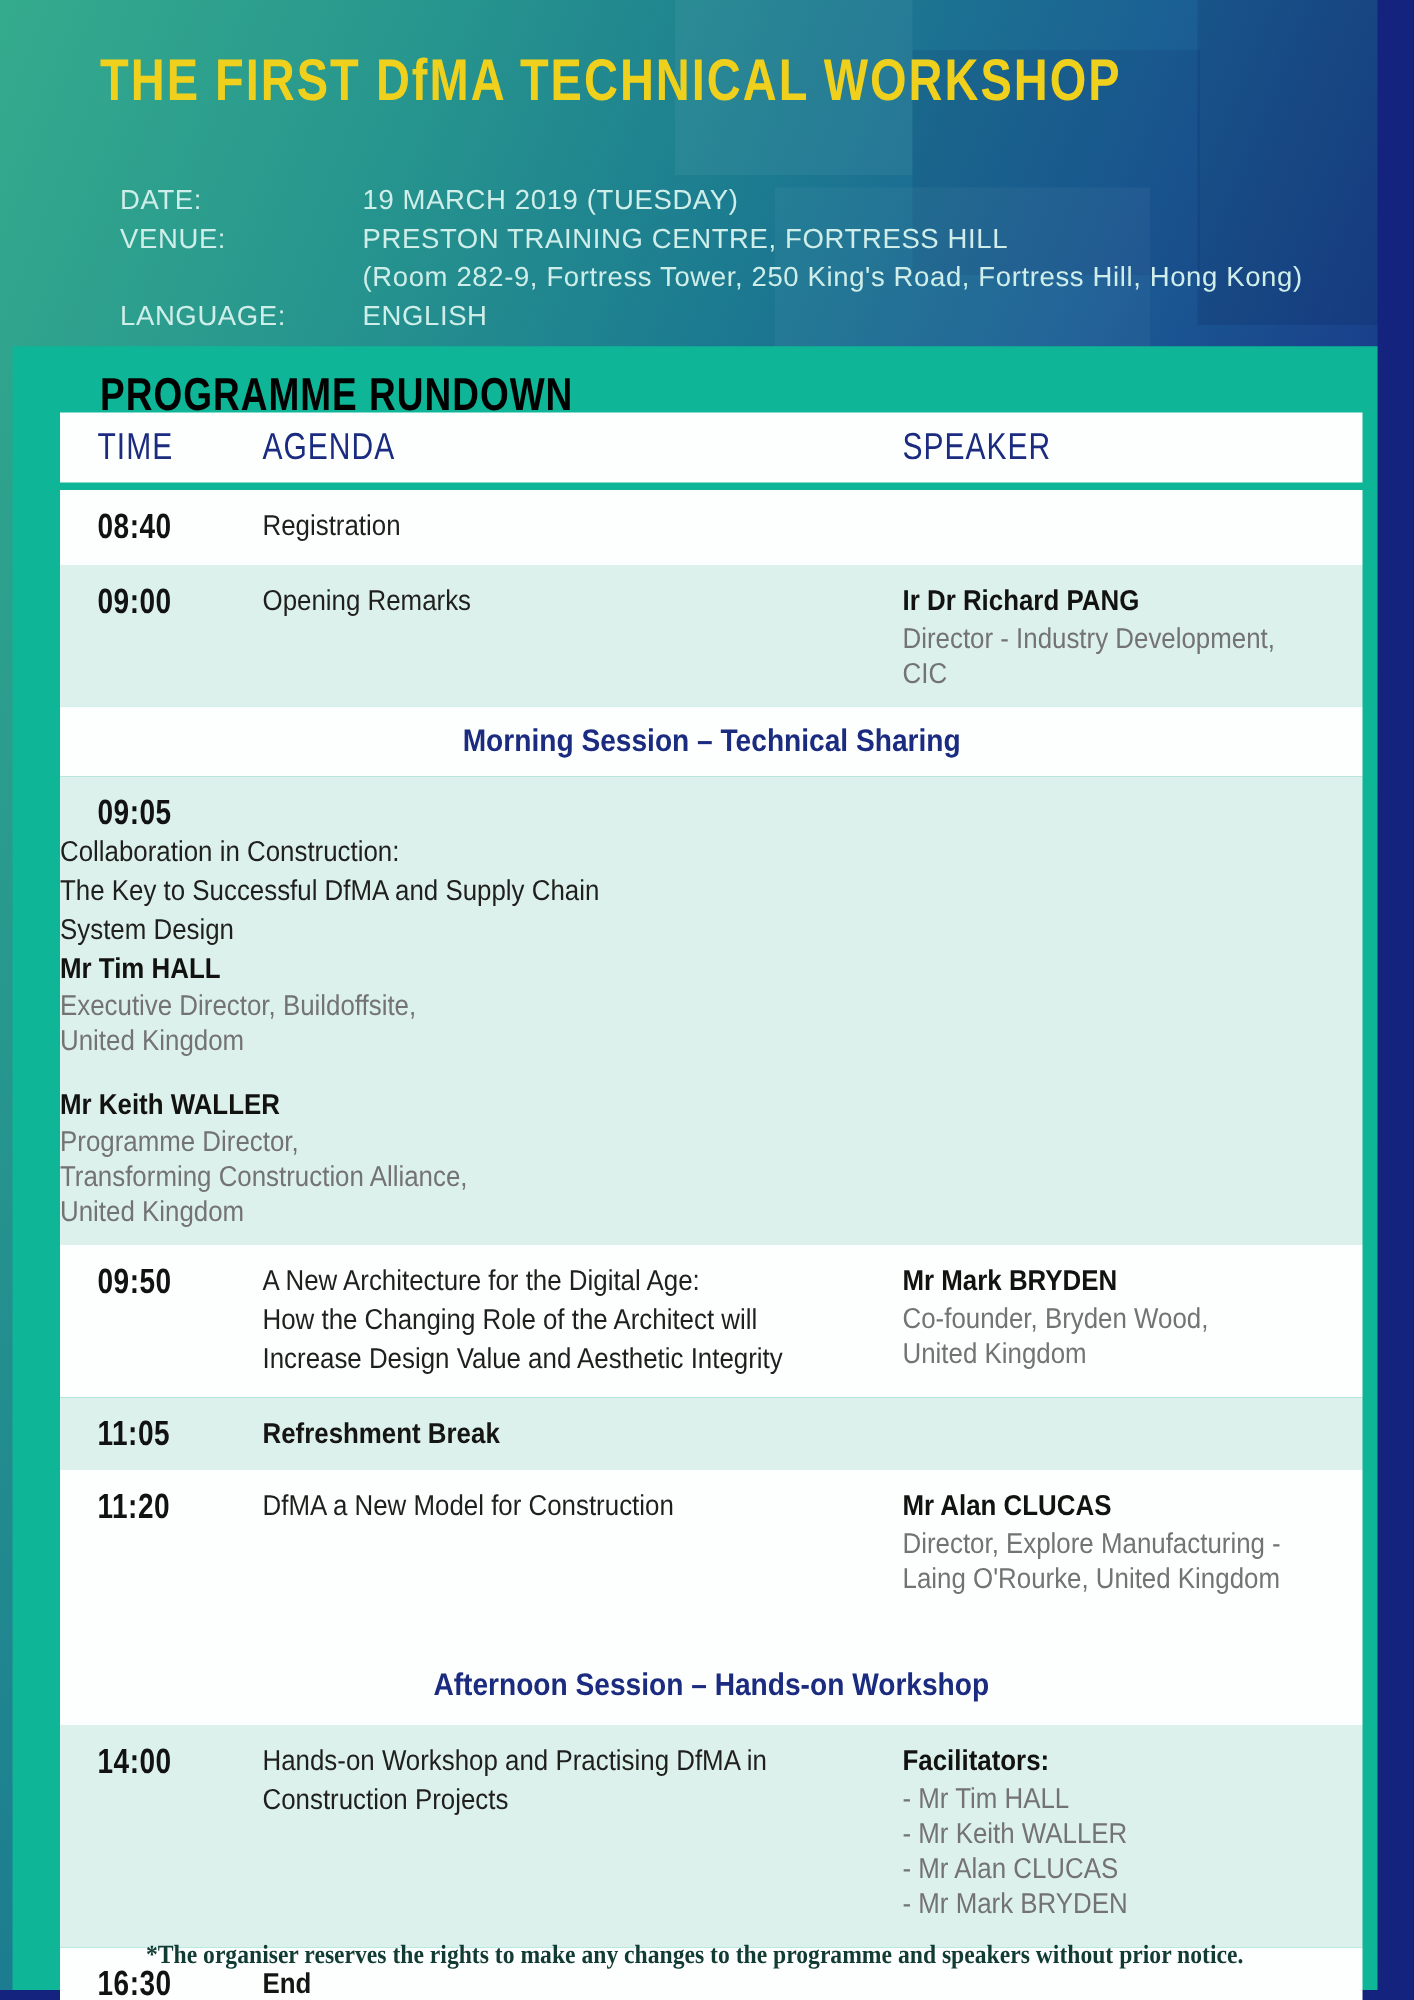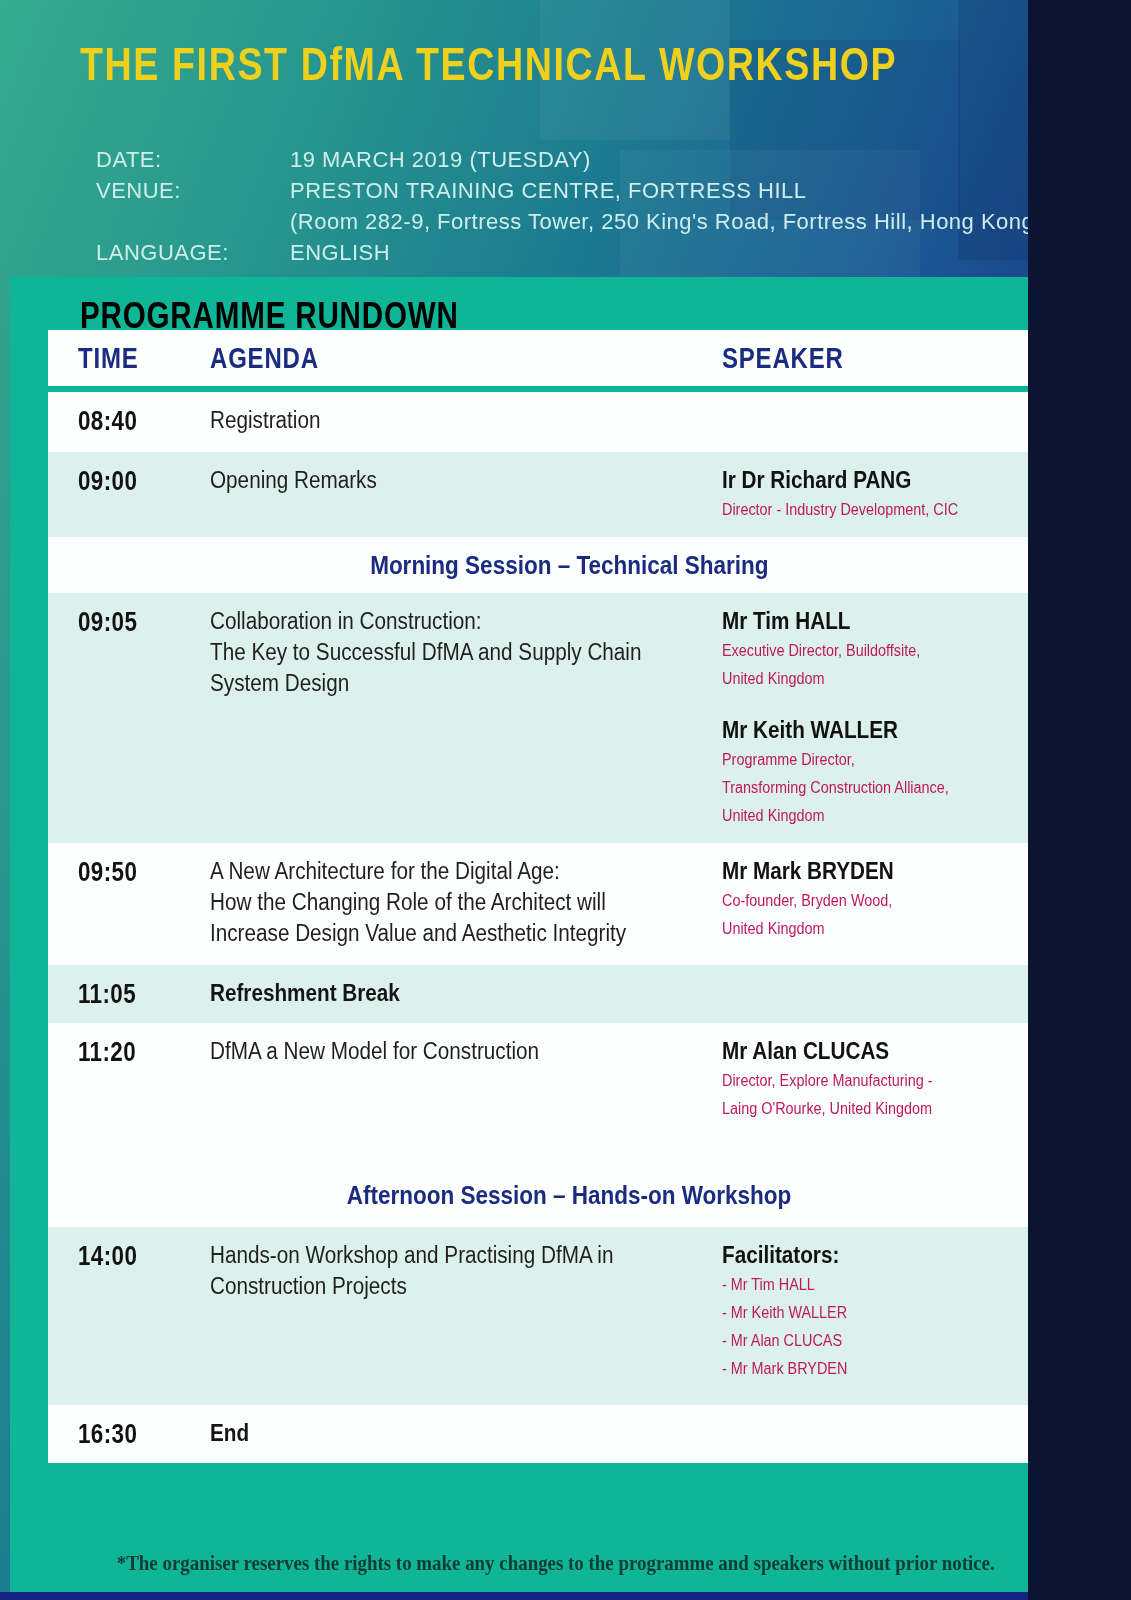--- a/index.html
+++ b/index.html
@@ -1,17 +1,17 @@
 <!DOCTYPE html>
 <html><head>
 <meta charset="utf-8">
 <style>
   html,body { margin:0; padding:0; background:#0b1433; }
   .page {
-    position:relative; width:1028px; height:1600px; overflow:hidden;
+    position:relative; width:1131px; height:1600px; overflow:hidden;
     background:#14237d;
     font-family:"Liberation Sans", sans-serif;
   }
   
   .gradient {
     position:absolute; left:0; top:0; width:1102px; height:1592px;
     background:linear-gradient(112deg,#35ab8d 0%, #27968e 20%, #1c7b90 38%, #1b5e94 55%, #182f85 78%, #15247e 100%);
   }
   .blk { position:absolute; }
   .blk1 { left:540px; top:0; width:190px; height:140px; background:rgba(255,255,255,0.05); }
@@ -39,48 +39,48 @@
     position:absolute; left:10px; top:277px; width:1092px; height:1315px;
     background:#0eb596;
   }
   .panel-heading {
     position:absolute; left:70px; top:18px;
     color:#000000; font-size:37px; font-weight:bold; letter-spacing:1px;
   }
   .table { position:absolute; left:38px; top:53px; width:1042px; }
   .thead {
     display:flex; align-items:center; height:56px; background:#fdfffe;
-    color:#1b2c80; font-weight:bold; font-size:30px; letter-spacing:1px;
+    color:#1b2c80; font-weight:normal; font-size:30px; letter-spacing:1px;
     margin-bottom:6px;
   }
   .c-time    { width:162px; padding-left:30px; box-sizing:border-box; flex:none; }
   .c-agenda  { width:512px; box-sizing:border-box; flex:none; }
   .c-speaker { flex:1; box-sizing:border-box; padding-right:10px; }
 
   .row { display:flex; align-items:flex-start; padding:13px 0; box-sizing:border-box; }
   .row.white { background:#fdfffe; }
   .row.mint  { background:#ddf1ec; }
 
   .r0  { min-height:60px; }
   .r1  { min-height:84px; }
   .r2  { min-height:56px; }
-  .r3  { min-height:248px; }
+  .r3  { min-height:248px;flex-direction:column; }
   .r4  { min-height:122px; }
   .r5  { min-height:50px;justify-content:space-between; }
   .r6  { min-height:140px; }
   .r7  { min-height:72px; }
   .r8  { min-height:64px; }
   .r9  { min-height:178px; }
   .r10 { min-height:56px; }
 
   .time   { font-size:28px; font-weight:bold; color:#121212; letter-spacing:0.5px; }
   .agenda { font-size:23px; line-height:31px; color:#1f1f1d; }
   .agenda.bold { font-weight:bold; color:#151513; }
   .sp-name { font-size:23px; font-weight:bold; color:#121210; line-height:31px; }
-  .sp-role { font-size:16px; line-height:28px; color:#be185d; }
+  .sp-role { font-size:23px; line-height:28px; color:#737373; }
   .speaker + .speaker { margin-top:22px; }
 
   .session-row { display:flex; justify-content:center; align-items:center; }
   .session-label { color:#1b2c80; font-weight:bold; font-size:25px; }
 
   .footnote {
     position:absolute; left:0; right:0; bottom:16px; text-align:center;
     color:#113b33; font-size:21px; font-weight:bold;font-family:Liberation Serif, serif;
   }
 </style>

